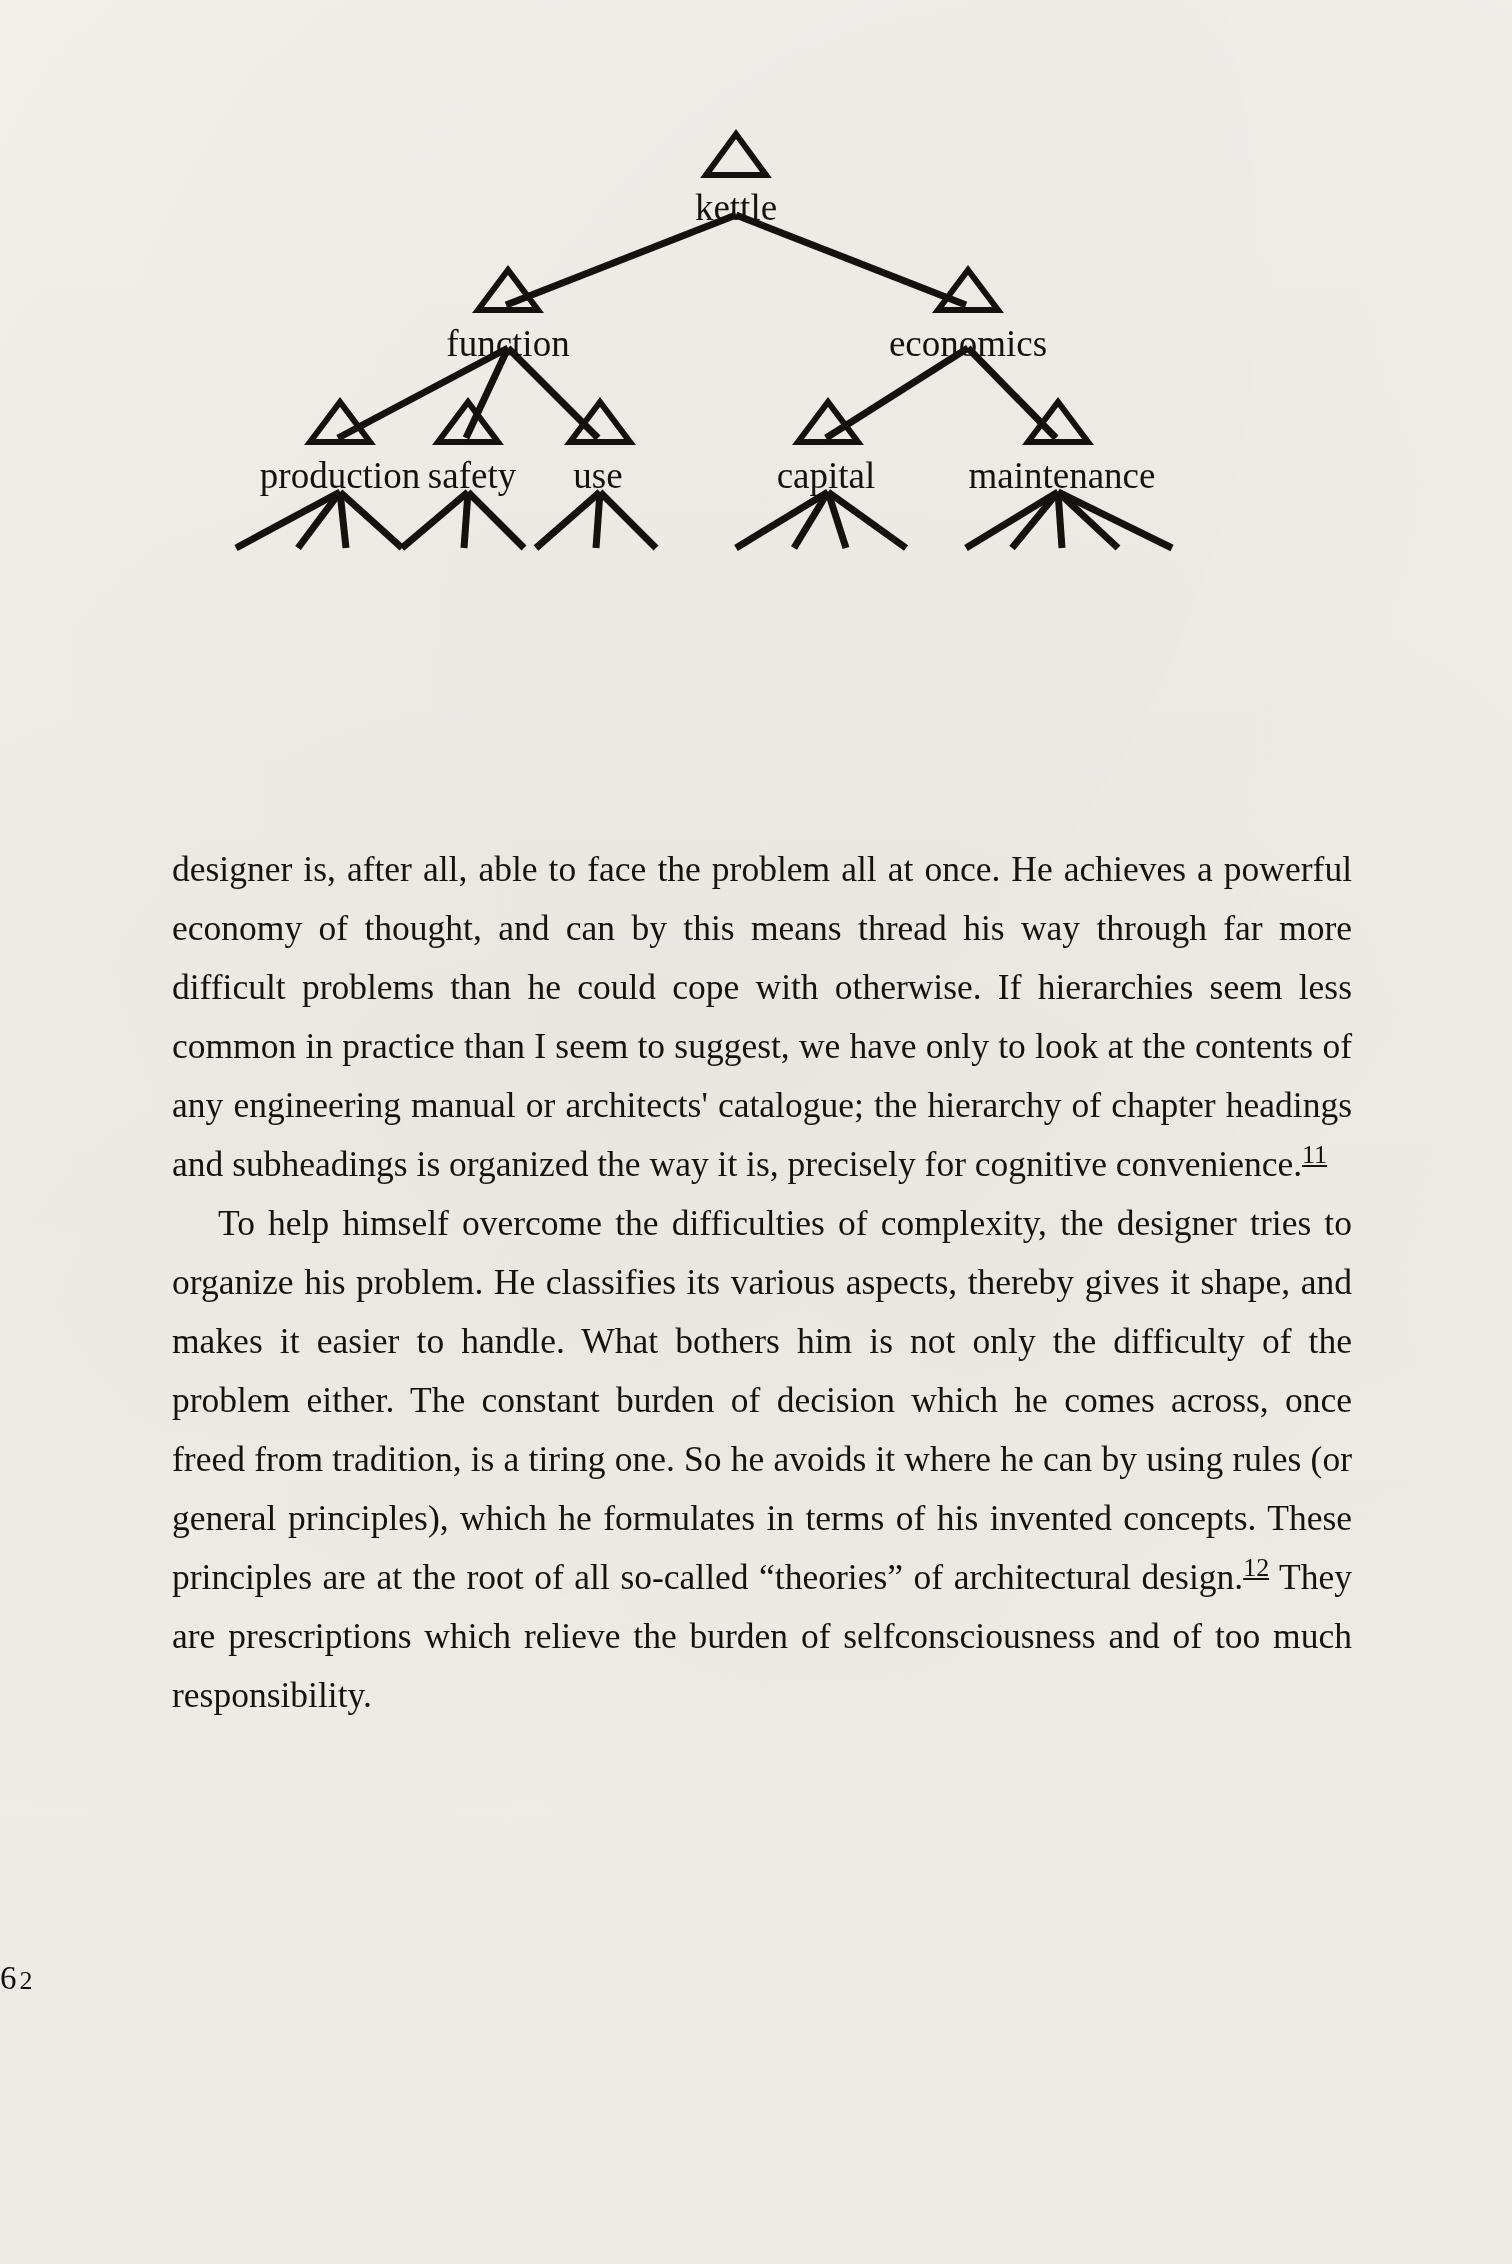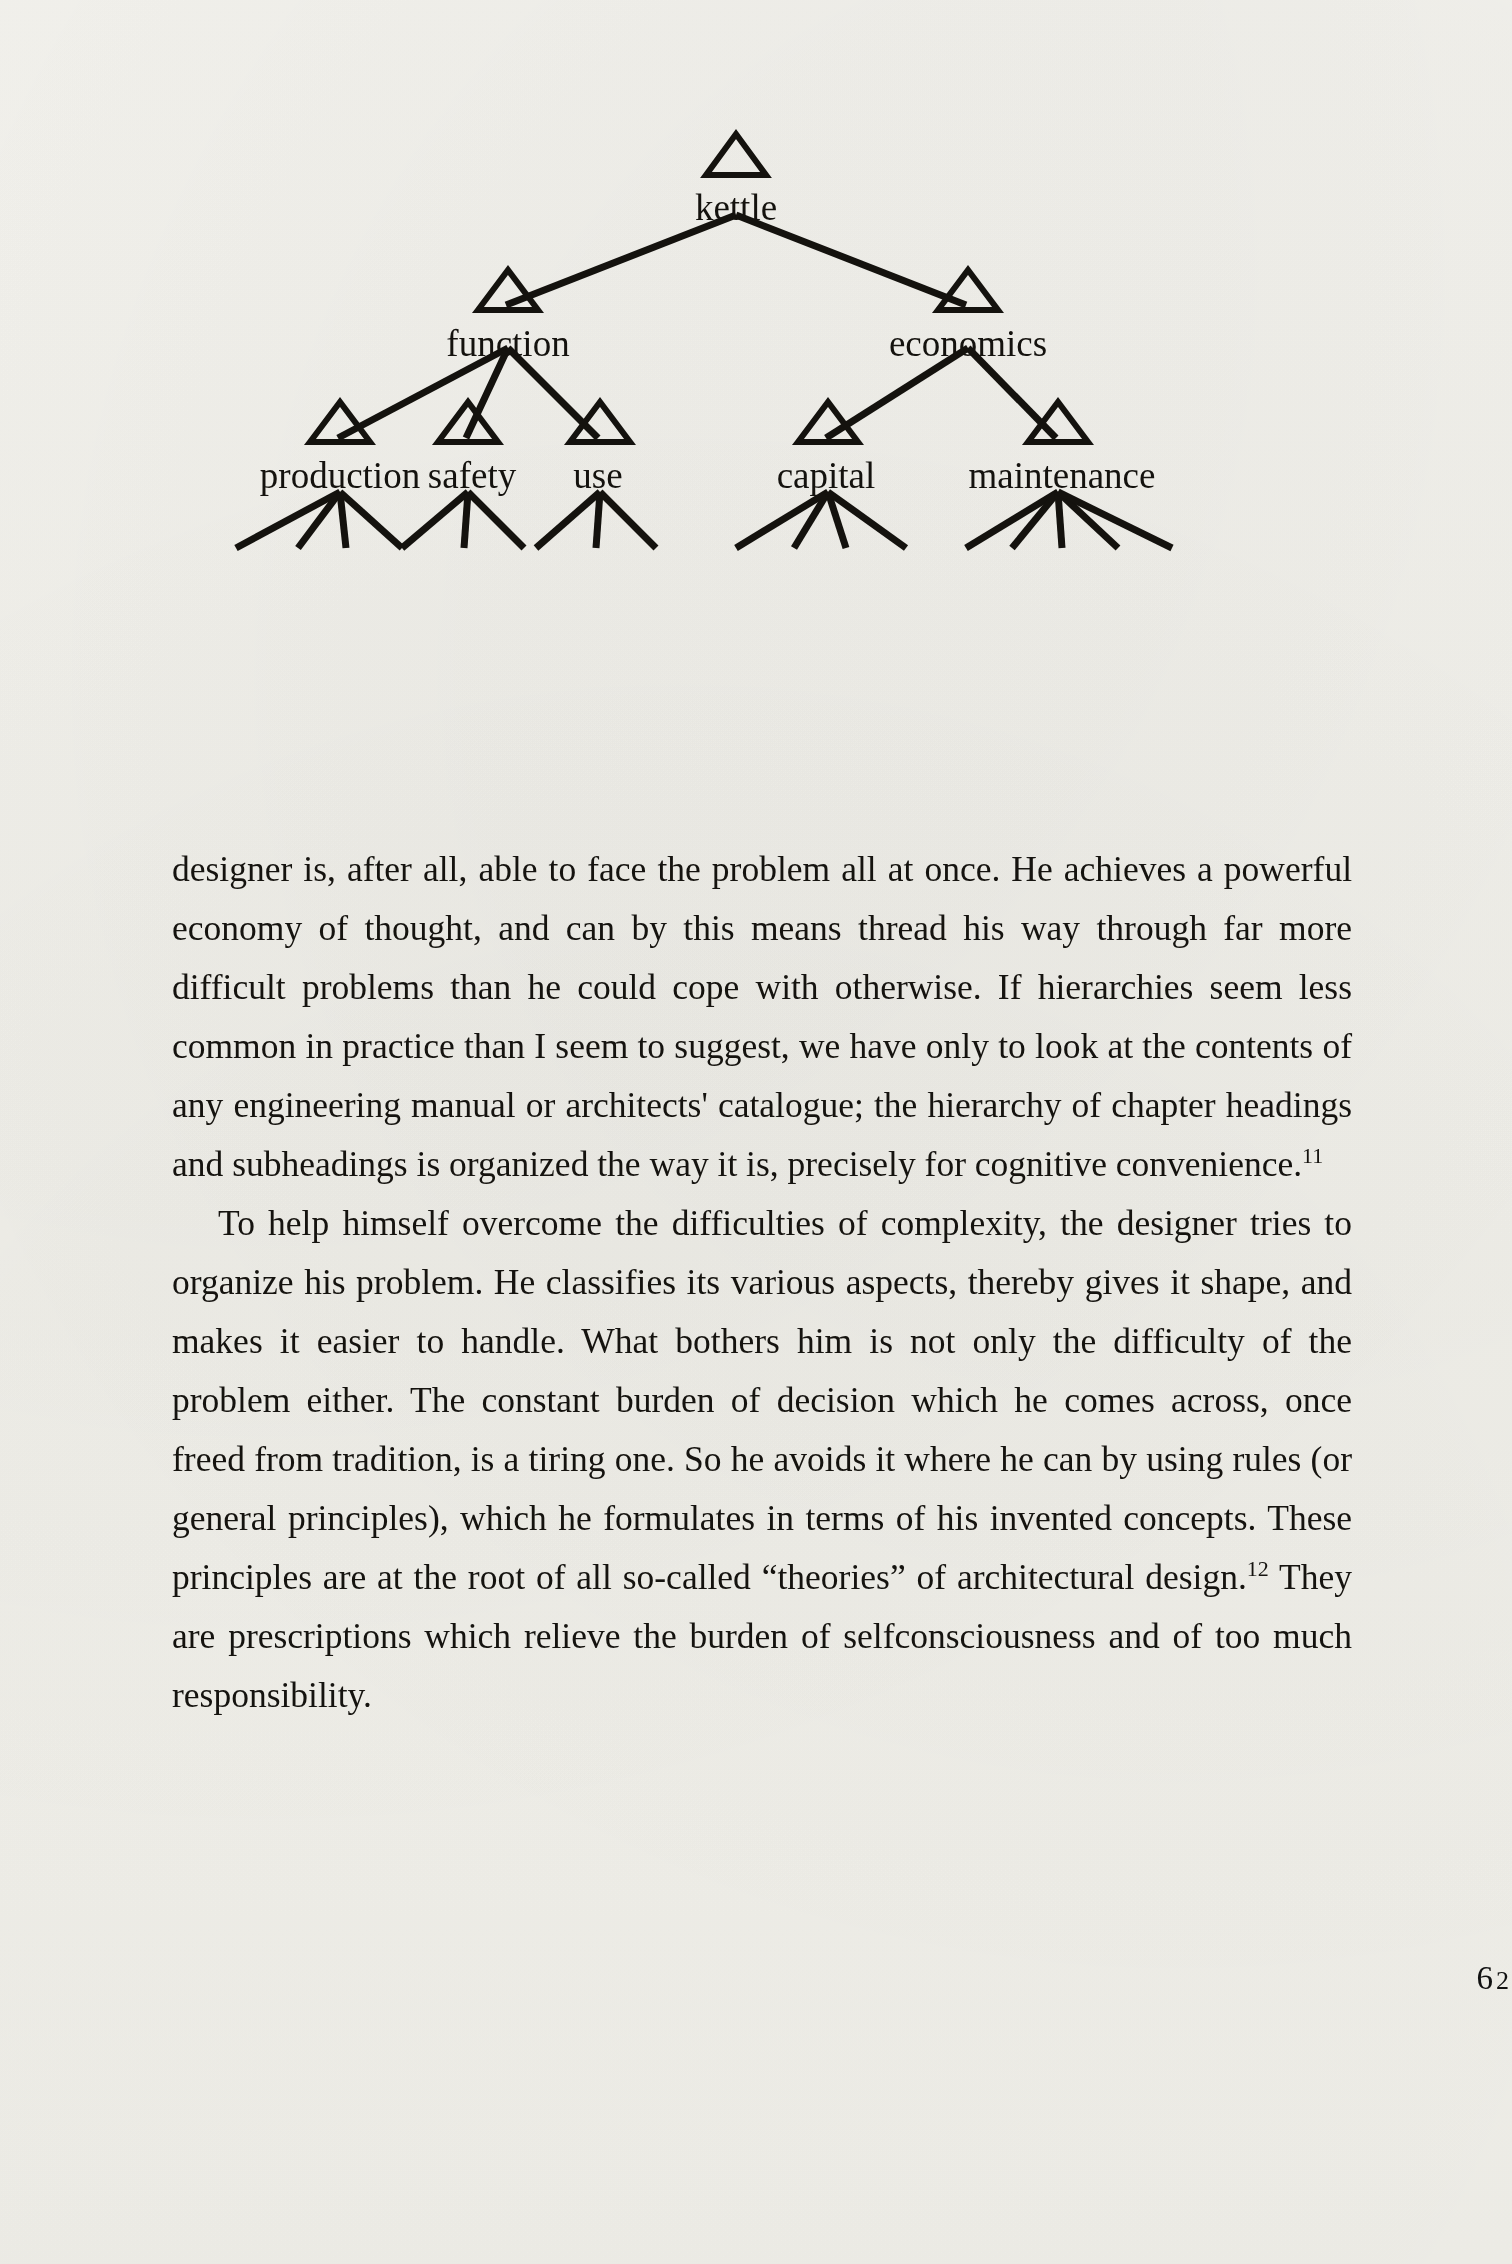--- a/index.html
+++ b/index.html
@@ -65,31 +65,32 @@
     text-align: justify;
     color: #15130f;
   }
   .body-text p {
     margin: 0;
   }
   .body-text p.indent {
     text-indent: 46px;
   }
   sup {
-    font-size: 22px;
+    font-size: 26px;
     vertical-align: super;
     line-height: 0;
+    text-decoration: underline;
   }
 
   .page-number {
     position: absolute;
     left: 0;
     top: 1960px;
     width: 1512px;
-    text-align: right;
+    text-align: left;
     font-size: 33px;
     letter-spacing: 3px;
   }
   .page-number .small {
     font-size: 26px;
   }
 
   .node-label {
     font-family: "Liberation Serif", serif;
     font-size: 37px;

